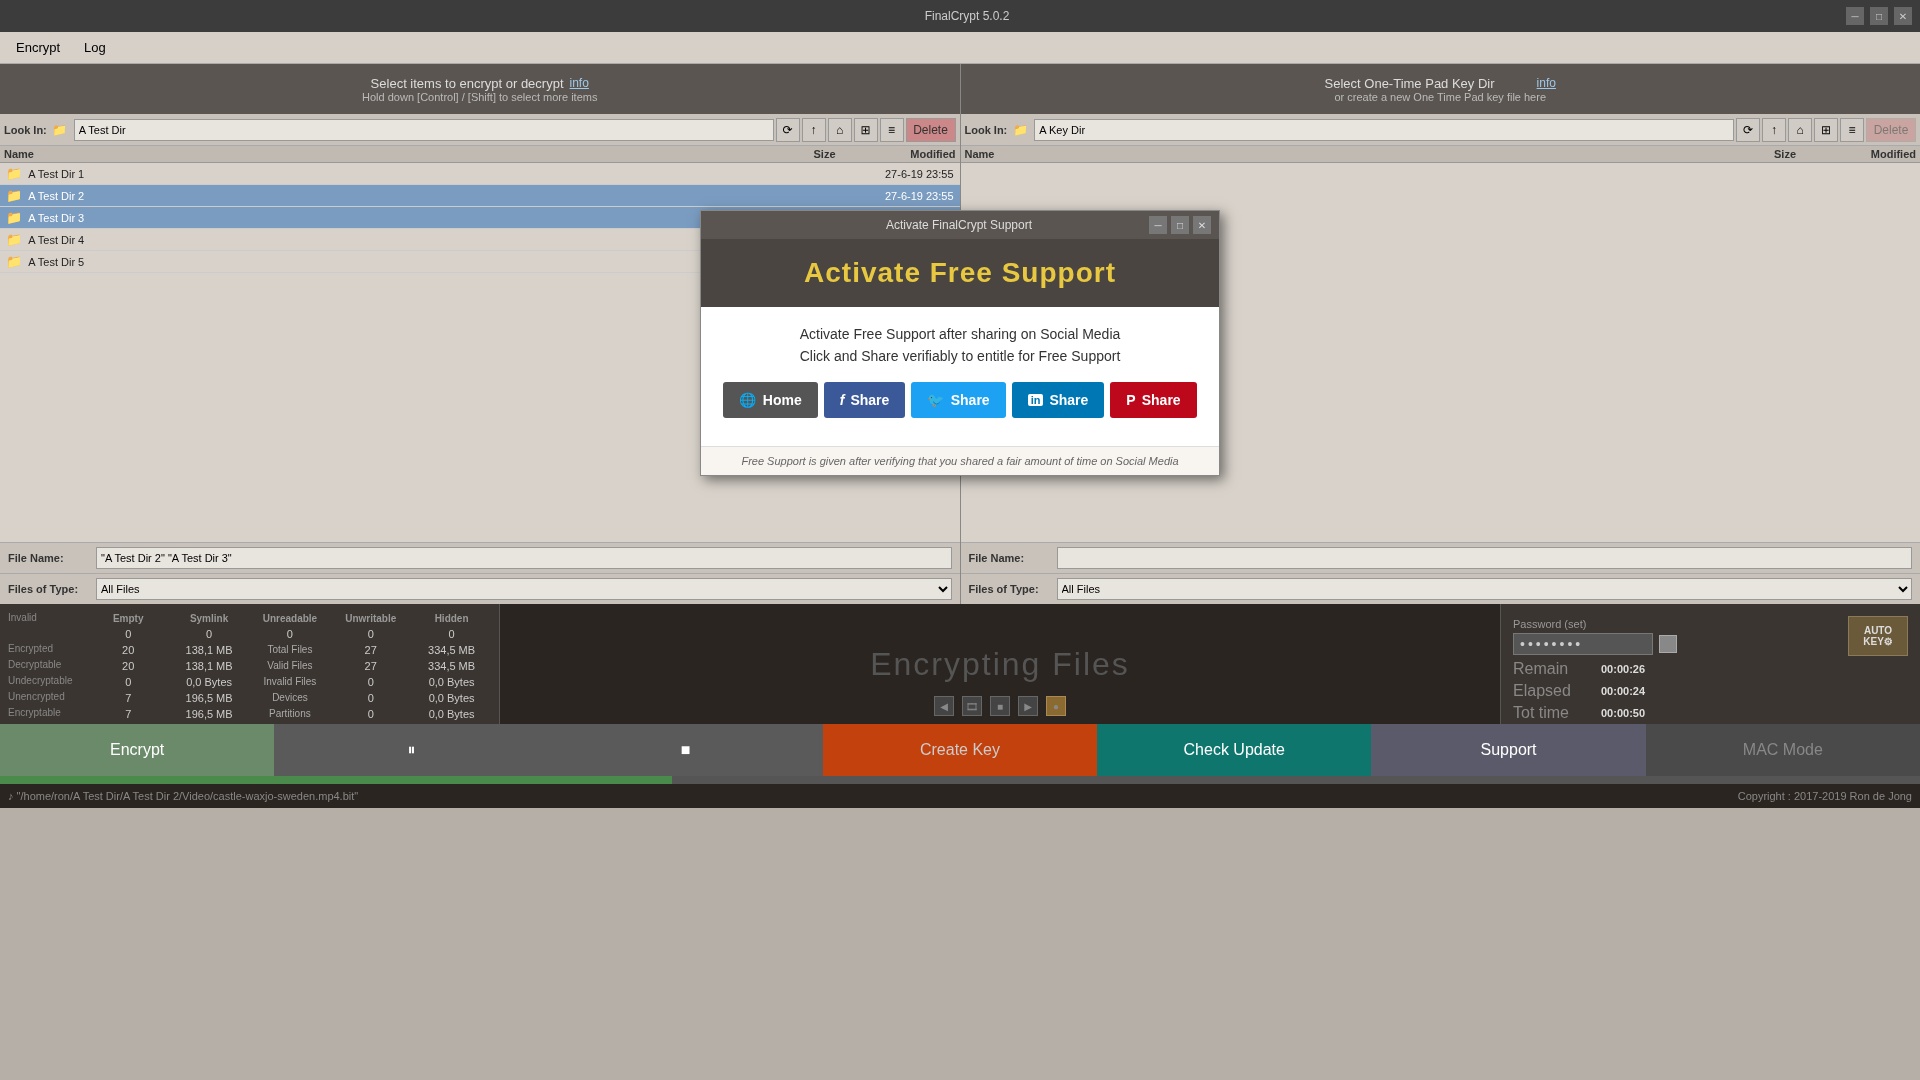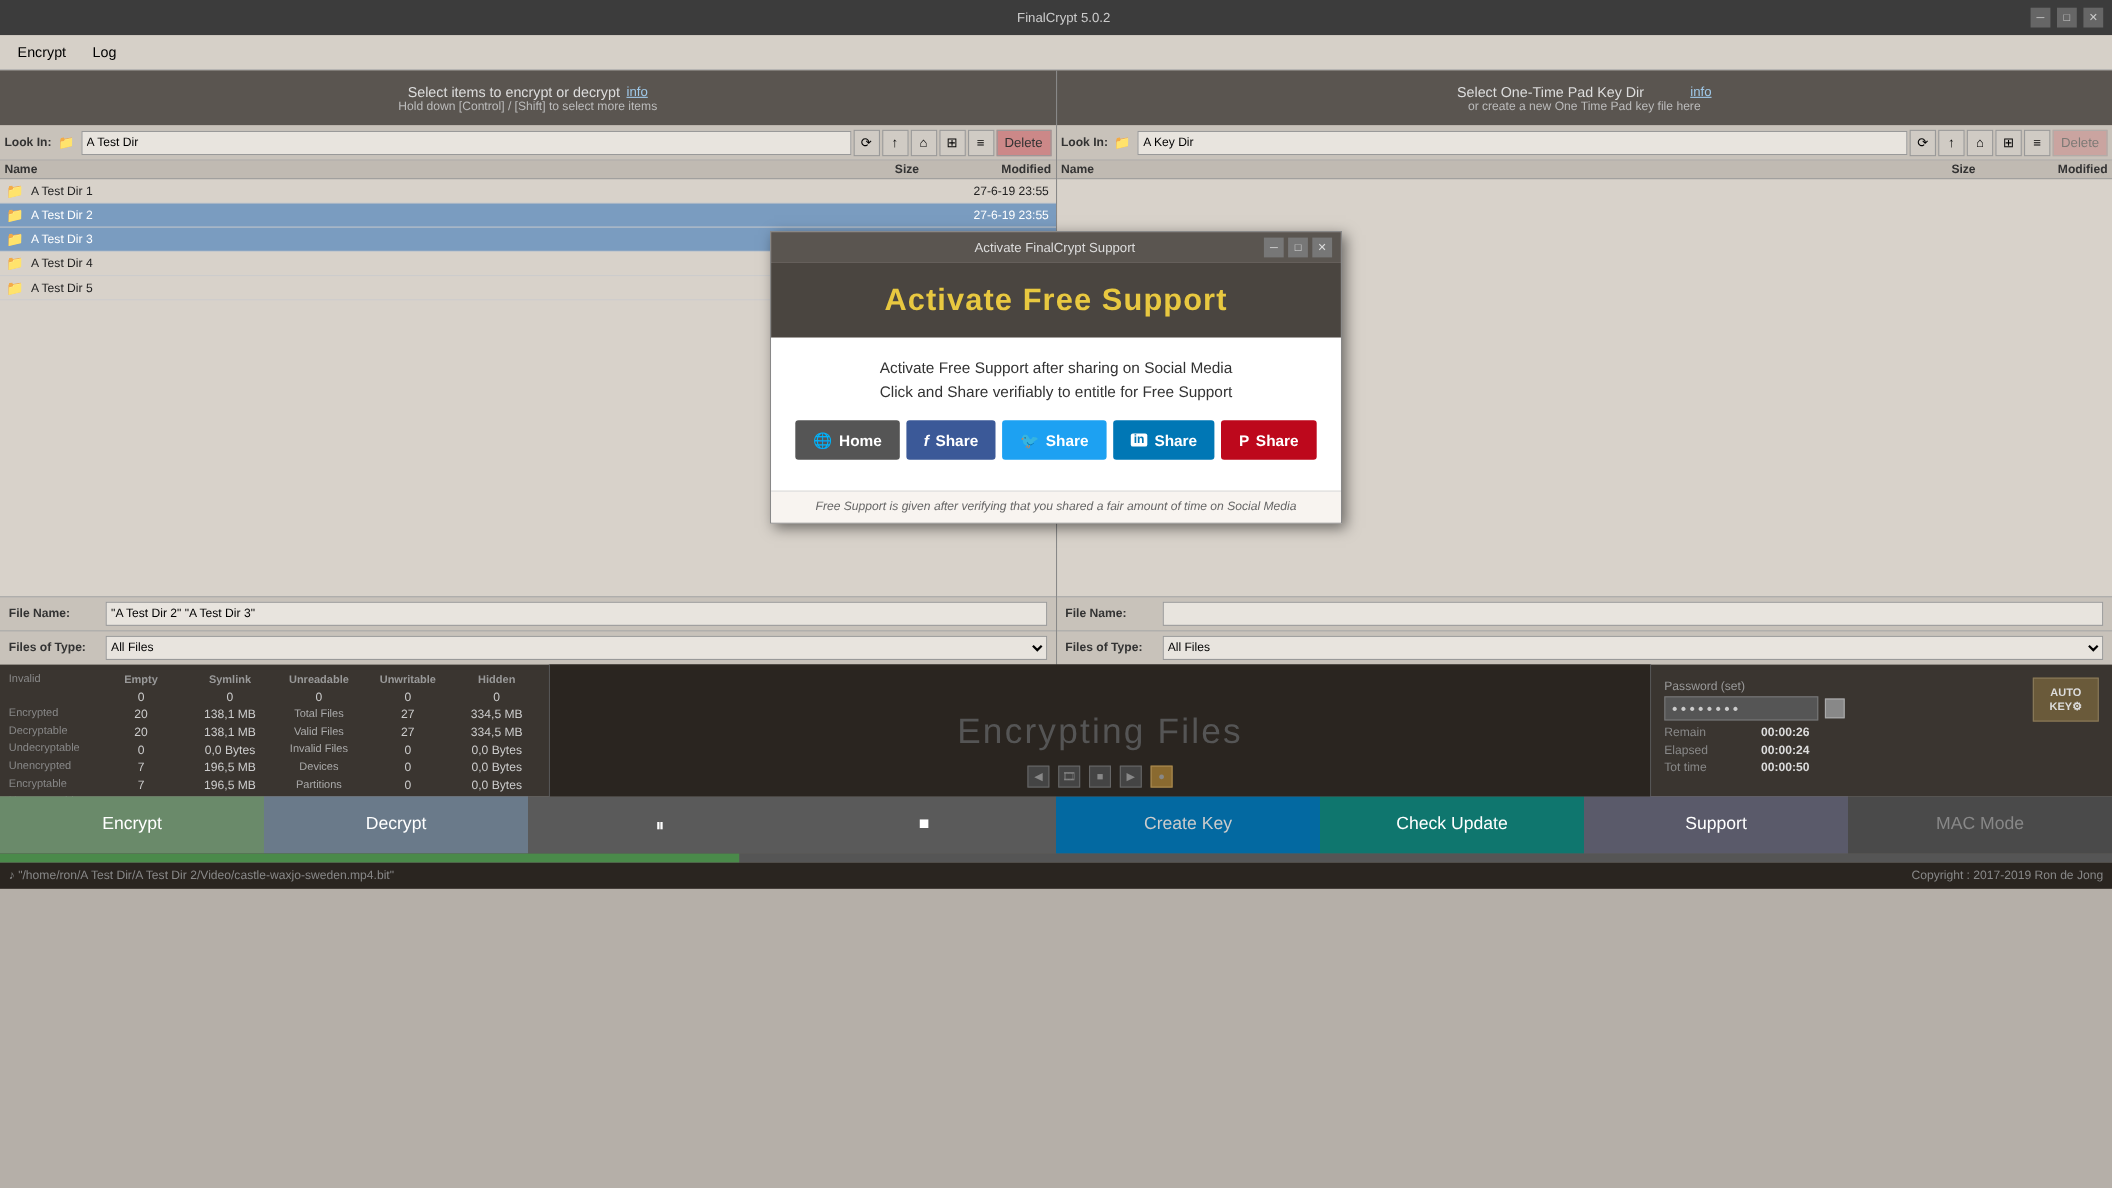--- a/index.html
+++ b/index.html
@@ -286,21 +286,21 @@
       font-size: 10px;
       font-weight: 600;
       width: 60px;
       height: 40px;
     }
     .time-row {
       display: flex;
       align-items: center;
       gap: 8px;
     }
-    .time-label { color: #888; width: 80px; font-size: 11px; }
+    .time-label { color: #888; width: 80px; font-size: 16px; }
     .time-value { color: #ddd; font-size: 11px; font-weight: 600; }
 
     
     #bottom-buttons {
       background: #5a5550;
       height: 52px;
       display: flex;
       align-items: center;
     }
     .bottom-btn {
@@ -311,21 +311,21 @@
       font-size: 16px;
       font-weight: 500;
       display: flex;
       align-items: center;
       justify-content: center;
     }
     .btn-encrypt { background: #6a8a6a; color: white; }
     .btn-decrypt { background: #6a7a8a; color: white; }
     .btn-pause { background: #5a5a5a; color: white; }
     .btn-stop { background: #5a5a5a; color: white; }
-    .btn-create-key { background: #0369a1; color: #ccc; text-align: right; }
+    .btn-create-key { background: #c2410c; color: #ccc; text-align: right; }
     .btn-check-update { background: #0f766e; color: white; }
     .btn-support { background: #5a5a6a; color: white; }
     .btn-mac-mode { background: #4a4a4a; color: #888; }
 
     
     #progress-bar-section {
       background: #3a3530;
       height: 8px;
     }
     .progress-bar-track {
@@ -667,21 +667,20 @@
     </div>
     <div class="time-row">
       <span class="time-label">Tot time</span>
       <span class="time-value">00:00:50</span>
     </div>
   </div>
 </div>
 
 <div id="bottom-buttons">
   <button class="bottom-btn btn-encrypt">Encrypt</button>
-  <button class="bottom-btn btn-decrypt">Decrypt</button>
   <button class="bottom-btn btn-pause">⏸</button>
   <button class="bottom-btn btn-stop">■</button>
   <button class="bottom-btn btn-create-key">Create Key</button>
   <button class="bottom-btn btn-check-update">Check Update</button>
   <button class="bottom-btn btn-support">Support</button>
   <button class="bottom-btn btn-mac-mode">MAC Mode</button>
 </div>
 
 <div id="progress-bar-section">
   <div class="progress-bar-track">

